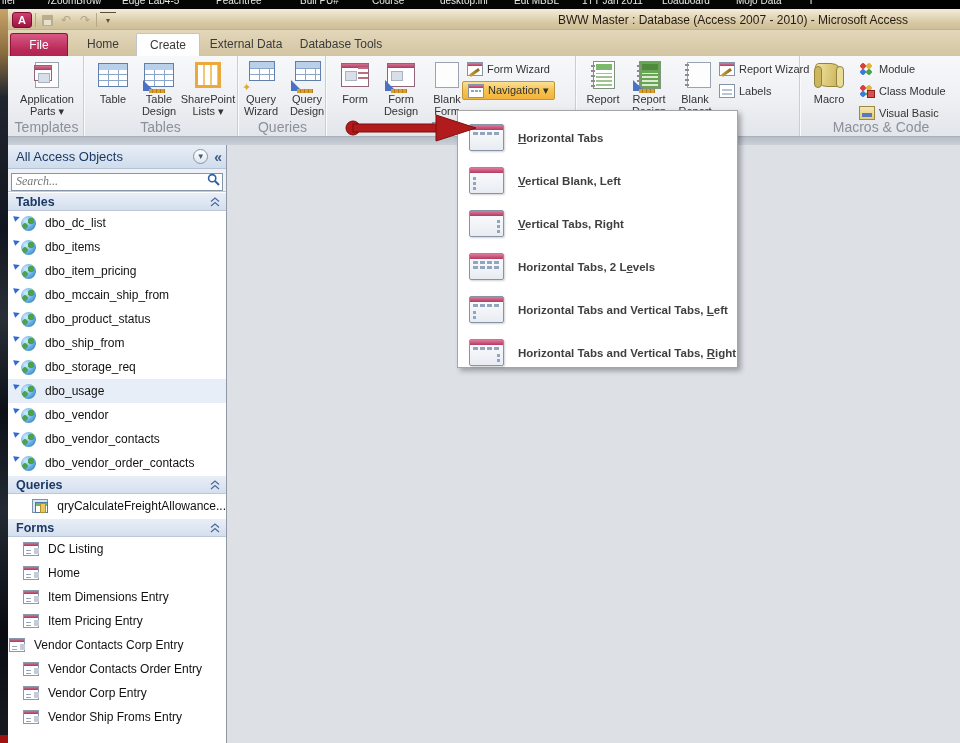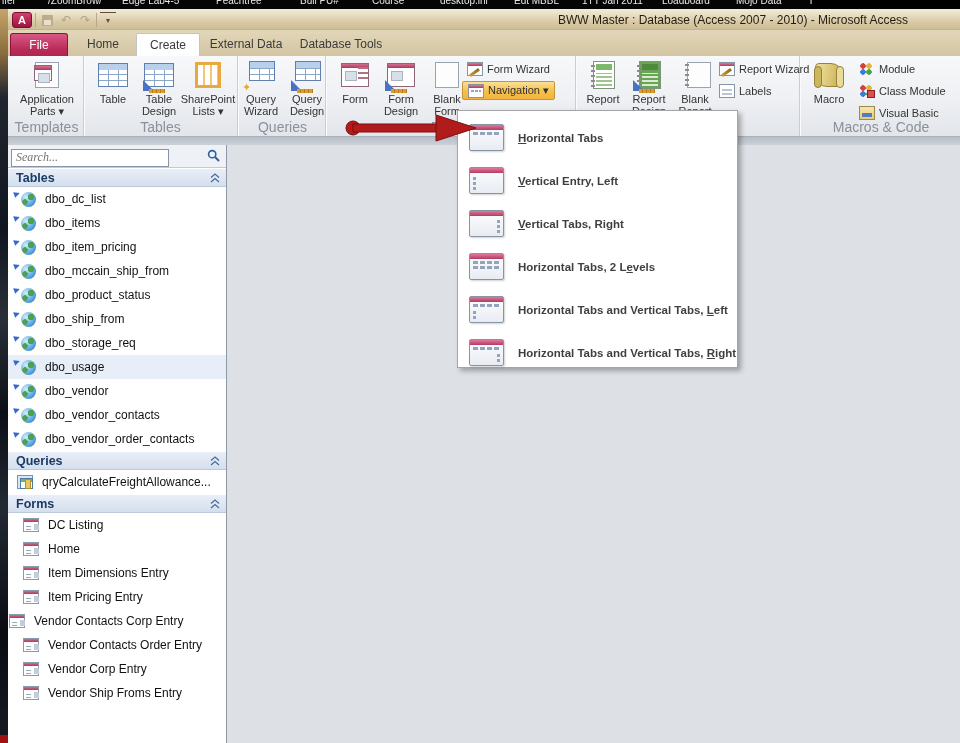--- a/index.html
+++ b/index.html
@@ -122,21 +122,21 @@
   .content-strip { position:absolute; left:0; top:128px; right:0; height:8px; background:linear-gradient(#b8bec7,#ccd1d8); }
   .main-area { position:absolute; left:219px; top:136px; right:0; bottom:0; background:#dde1e6; }
 
   
   .sidebar { position:absolute; left:0; top:136px; width:219px; bottom:0; background:#fff; border-right:1px solid #8f98a4; display:flex; flex-direction:column; }
   .nav-header { height:24px; flex:none; background:linear-gradient(#e8eef6,#cfdcec); border-bottom:1px solid #b5c2d4; display:flex; align-items:center; padding:0 4px 0 8px; }
   .nav-title { font-size:13px; color:#1b3a66; flex:1; }
   .circle-btn { width:15px; height:15px; border:1px solid #8795a8; border-radius:50%; background:linear-gradient(#fff,#dfe6ee); font-size:8px; color:#4a5a70; display:flex; align-items:center; justify-content:center; margin-right:6px; }
   .shutter { font-size:14px; font-weight:bold; color:#3d5a86; line-height:14px; }
   .search-row { height:23px; flex:none; background:#eef1f5; border-bottom:1px solid #c3cad4; position:relative; padding:2px 3px; }
-  .search-row input { width:158px; height:18px; border:1px solid #8795a8; font-family:"Liberation Serif", serif; font-style:italic; font-size:12px; padding:0 4px; color:#222; }
+  .search-row input { width:212px; height:18px; border:1px solid #8795a8; font-family:"Liberation Serif", serif; font-style:italic; font-size:12px; padding:0 4px; color:#222; }
   .search-ic { position:absolute; right:6px; top:4px; }
   .sec-header { height:19px; flex:none; background:linear-gradient(#e9eff7,#d4dfee); border-top:1px solid #fff; border-bottom:1px solid #bdc9da; display:flex; align-items:center; padding:0 6px 0 8px; }
   .sec-label { font-size:12.5px; font-weight:bold; color:#1b3a66; flex:1; }
   .chev { flex:none; }
   .row { height:24px; flex:none; display:flex; align-items:center; gap:9px; padding-left:13px; font-size:12px; color:#111; }
   .row.selected { background:#e7eef8; }
   .ico-globe { width:15px; height:15px; flex:none; border-radius:50%; position:relative;
      background:
       radial-gradient(circle at 10px 5px,#4fa04f 0 3px,rgba(0,0,0,0) 3.5px),
       radial-gradient(circle at 4px 10px,#4fa04f 0 2.5px,rgba(0,0,0,0) 3px),
@@ -367,20 +367,25 @@
         </div>
       </div>
       <div class="group-label">Macros &amp; Code</div>
     </div>
   </div>
 
   <div class="content-strip"></div>
   <div class="main-area"></div>
 
   <div class="sidebar">
+    <div class="nav-header">
+      <span class="nav-title">All Access Objects</span>
+      <span class="circle-btn">▼</span>
+      <span class="shutter">«</span>
+    </div>
     <div class="search-row">
       <input type="text" placeholder="Search..." style="">
       <svg class="search-ic" width="13" height="13" viewBox="0 0 13 13">
           <circle cx="5.2" cy="5.2" r="3.6" fill="none" stroke="#2b5fa8" stroke-width="1.6"></circle>
           <line x1="8" y1="8" x2="12" y2="12" stroke="#2b5fa8" stroke-width="2"></line>
         </svg>
     </div>
 
     <div class="sec-header">
       <span class="sec-label">Tables</span>
@@ -454,21 +459,21 @@
         </span>
         <span>dbo_vendor_order_contacts</span>
       </div>
 
     <div class="sec-header">
       <span class="sec-label">Queries</span>
       <svg class="chev" width="10" height="10" viewBox="0 0 10 10">
           <path d="M1 4.5 5 1 9 4.5 M1 9 5 5.5 9 9" stroke="#4a6a9c" stroke-width="1.2" fill="none"></path>
         </svg>
     </div>
-    <div class="row" style="padding-left:9px;">
+    <div class="row" style="padding-left:9px;justify-content:flex-end;">
         <span class="ico-query"></span>
         <span>qryCalculateFreightAllowance...</span>
       </div>
 
     <div class="sec-header">
       <span class="sec-label">Forms</span>
       <svg class="chev" width="10" height="10" viewBox="0 0 10 10">
           <path d="M1 4.5 5 1 9 4.5 M1 9 5 5.5 9 9" stroke="#4a6a9c" stroke-width="1.2" fill="none"></path>
         </svg>
     </div>
@@ -510,21 +515,21 @@
     <div class="mitem">
       <span class="mi">
           <i class="t-top"></i>
         </span>
       <span class="lbl"><u>H</u><span>orizontal Tabs</span></span>
     </div>
     <div class="mitem">
       <span class="mi">
           <i class="t-left"></i>
         </span>
-      <span class="lbl"><u>V</u><span>ertical Entry, Left</span></span>
+      <span class="lbl"><u>V</u><span>ertical Blank, Left</span></span>
     </div>
     <div class="mitem">
       <span class="mi">
           <i class="t-right"></i>
         </span>
       <span class="lbl"><u>V</u><span>ertical Tabs, Right</span></span>
     </div>
     <div class="mitem">
       <span class="mi">
           <i class="t-top"></i>

